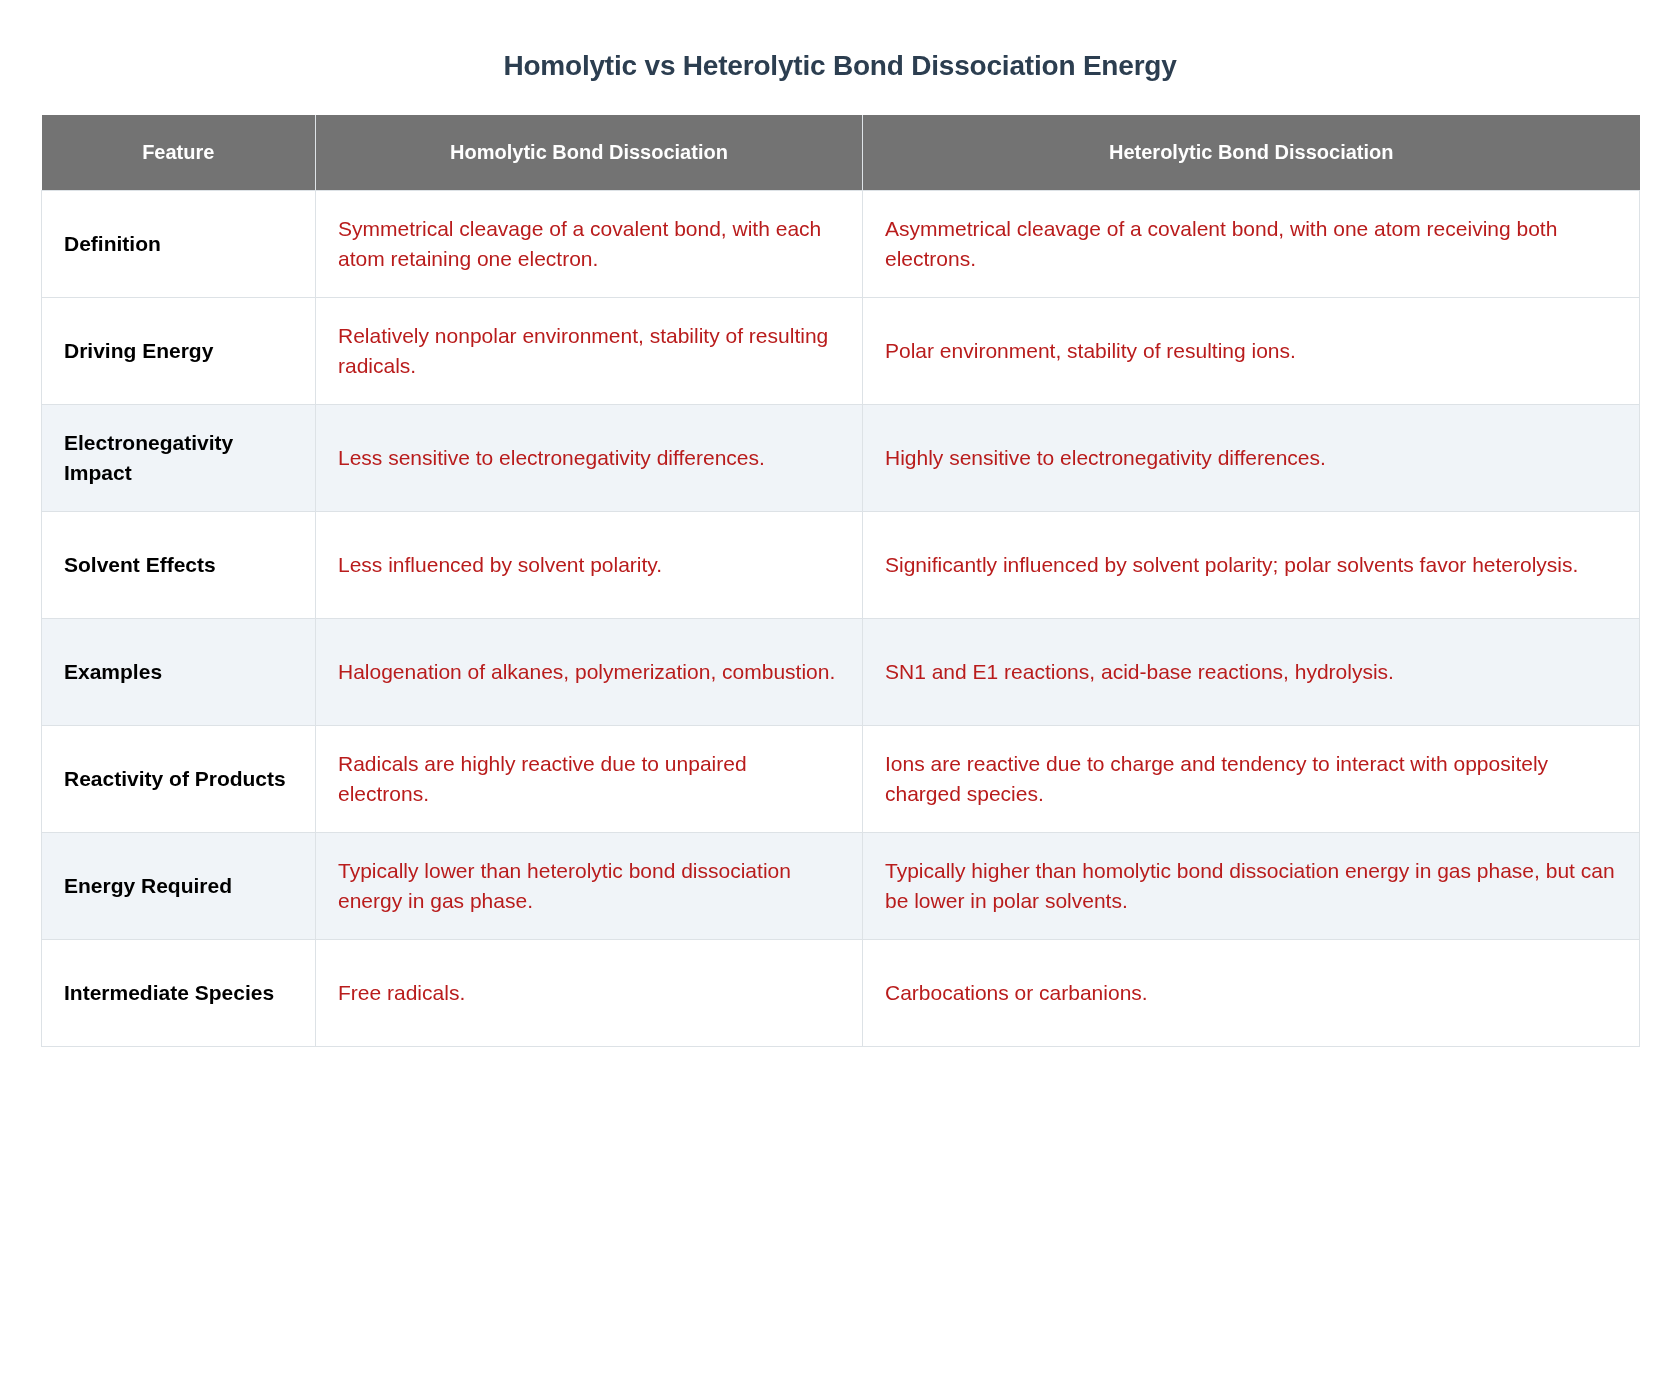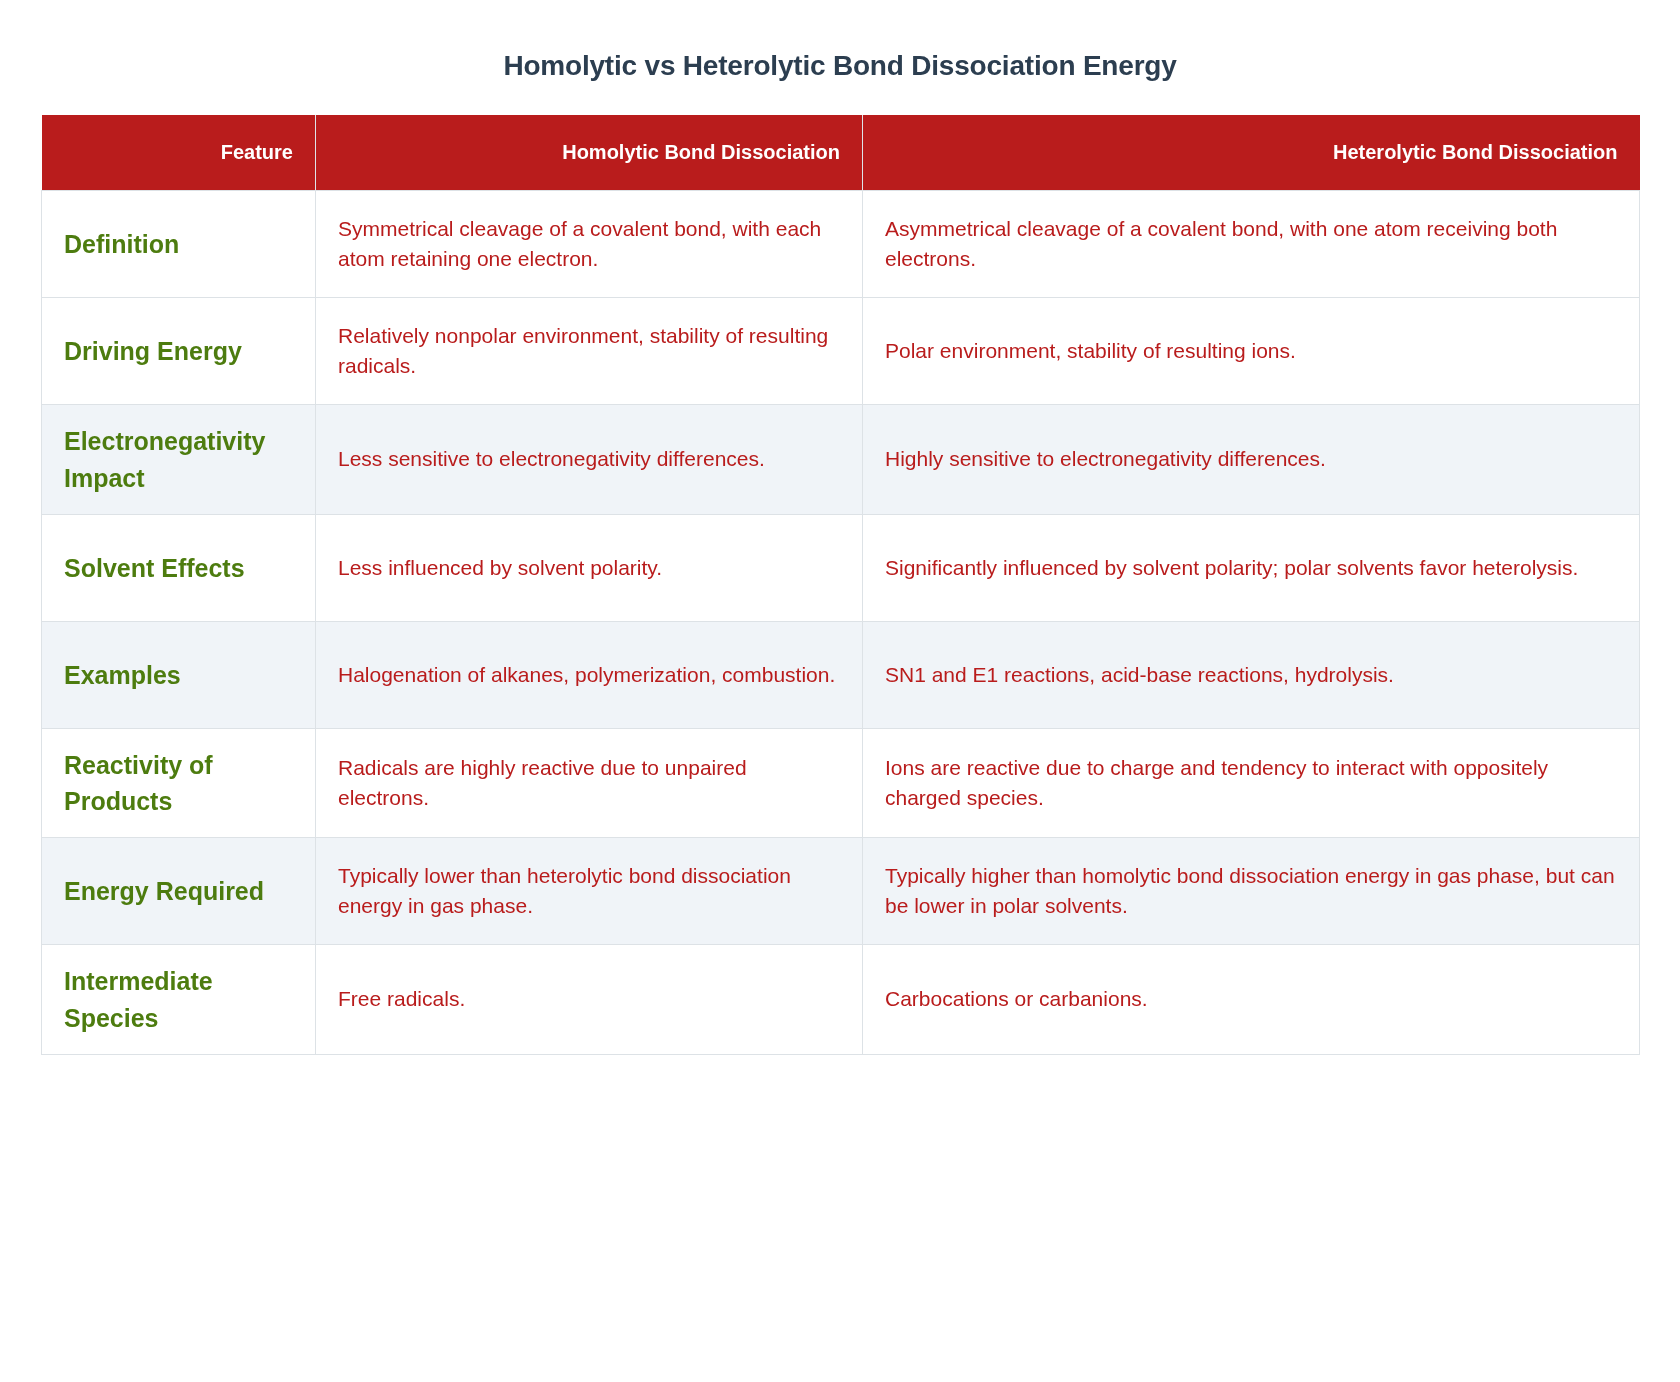--- a/index.html
+++ b/index.html
@@ -42,25 +42,25 @@
     width: 1598px;
     table-layout: fixed;
     background: #ffffff;
   }
 
   table.cmp col.c-feature   { width: 274px; }
   table.cmp col.c-homolytic { width: 547px; }
   table.cmp col.c-heterolytic { width: 777px; }
 
   table.cmp thead th {
-    background: #b91c1c;
+    background: #737373;
     color: #ffffff;
     font-size: 20px;
     font-weight: bold;
-    text-align: right;
+    text-align: center;
     padding: 26px 22px 26px 22px;
     border: none;
     vertical-align: middle;
     white-space: nowrap;
     margin-left: 44px;
   }
   table.cmp thead th.th-homolytic,
   table.cmp thead th.th-heterolytic {
     border-left: 1px solid #dfe4e8;
   }
@@ -72,22 +72,22 @@
     border-bottom: 1px solid #dde2e6;
     padding: 18px 22px;
     vertical-align: middle;
     font-size: 21px;
     color: #b91c1c;
     line-height: 1.45;
   }
 
   table.cmp tbody td.feature-cell {
     font-weight: bold;
-    color: #4d7c0f;
-    font-size: 25px;
+    color: #000000;
+    font-size: 21px;
   }
 
   table.cmp tbody tr.row-even td {
     background: #ffffff;
   }
   table.cmp tbody tr.row-odd td {
     background: #f0f4f8;
   }
 
   table.cmp tbody tr td:first-child {

